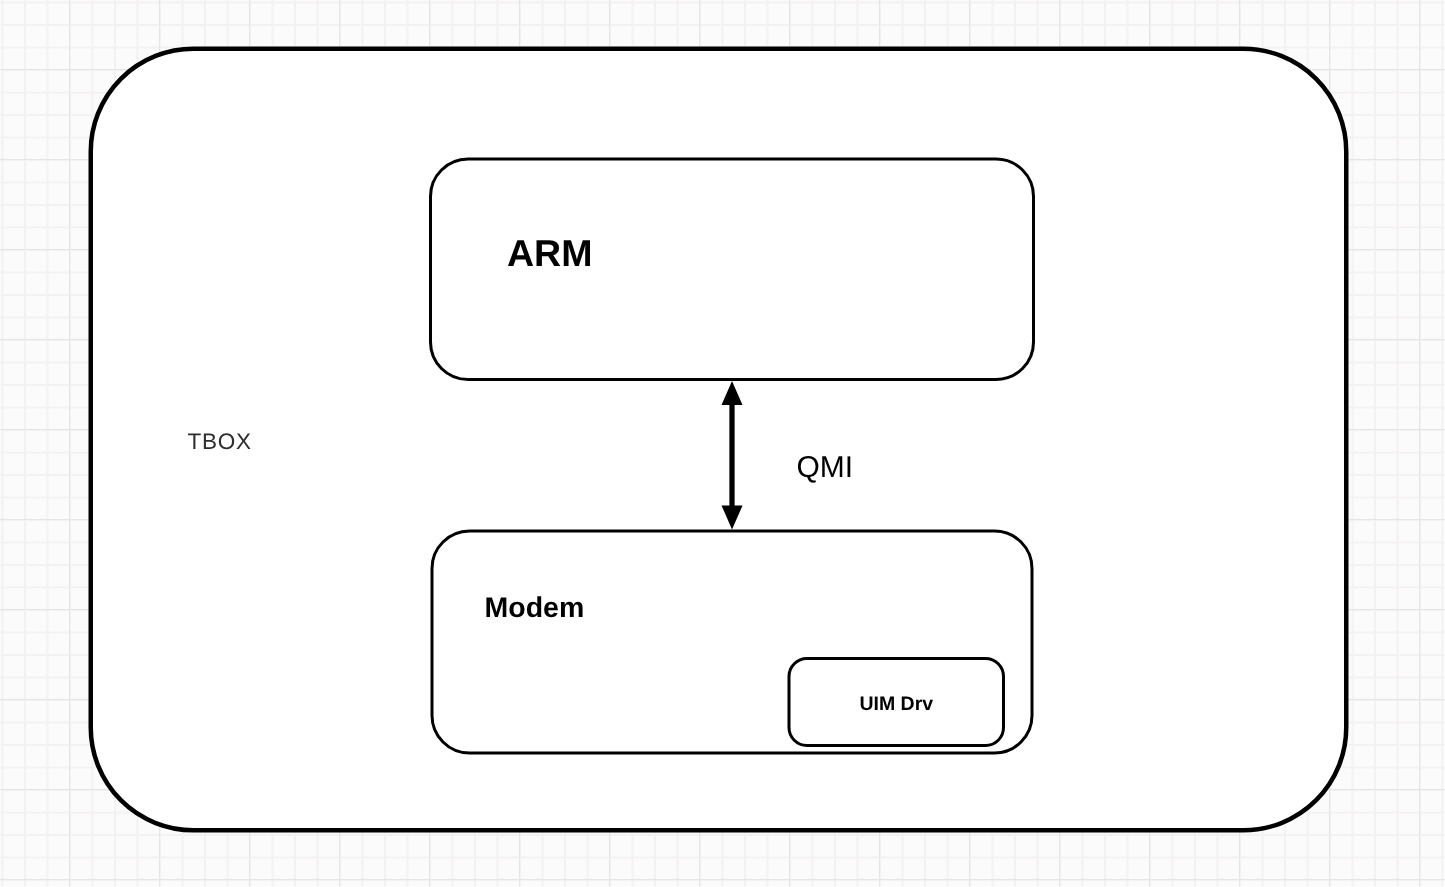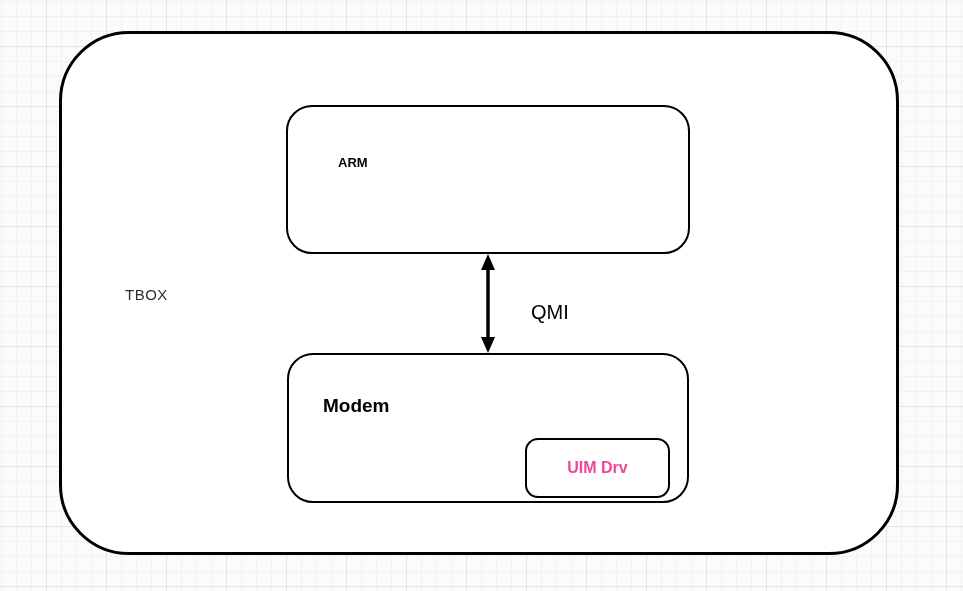--- a/index.html
+++ b/index.html
@@ -40,21 +40,21 @@
 
   .arm-box {
     left: 286px; top: 105px;
     width: 404px; height: 149px;
     background: #ffffff;
     border: 2.5px solid #000000;
     border-radius: 26px;
   }
   .arm-label {
     left: 50px; top: 48px;
-    font-size: 13px;
+    font-size: 25px;
     font-weight: 700;
     color: #000000;
   }
   .remote-sim-box {
     left: 201px; top: 32px;
     width: 181px; height: 44px;
     background: #ffffff;
     border: 2.5px solid #000000;
     border-radius: 9px;
     display: flex;
@@ -97,23 +97,23 @@
     left: 236px; top: 83px;
     width: 145px; height: 60px;
     background: #ffffff;
     border: 2.5px solid #000000;
     border-radius: 13px;
     display: flex;
     align-items: center;
     justify-content: center;
   }
   .uim-drv-label {
-    font-size: 16px;
+    font-size: 13px;
     font-weight: 700;
-    color: #ec4899;
+    color: #000000;
     white-space: nowrap;
   }
 </style>
 </head>
 <body>
 
 <div class="abs tbox-container"></div>
 <div class="abs tbox-label">TBOX</div>
 
 <div class="abs arm-box">

